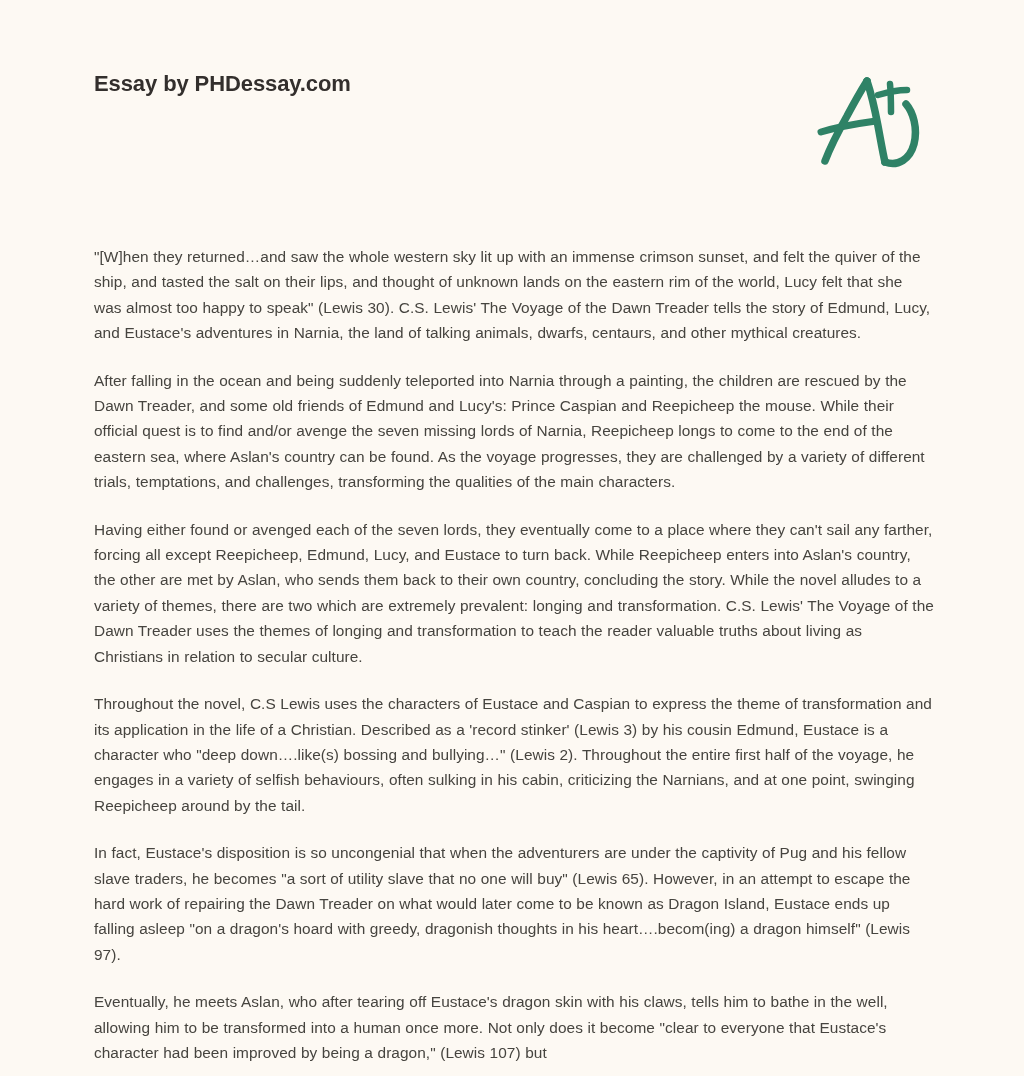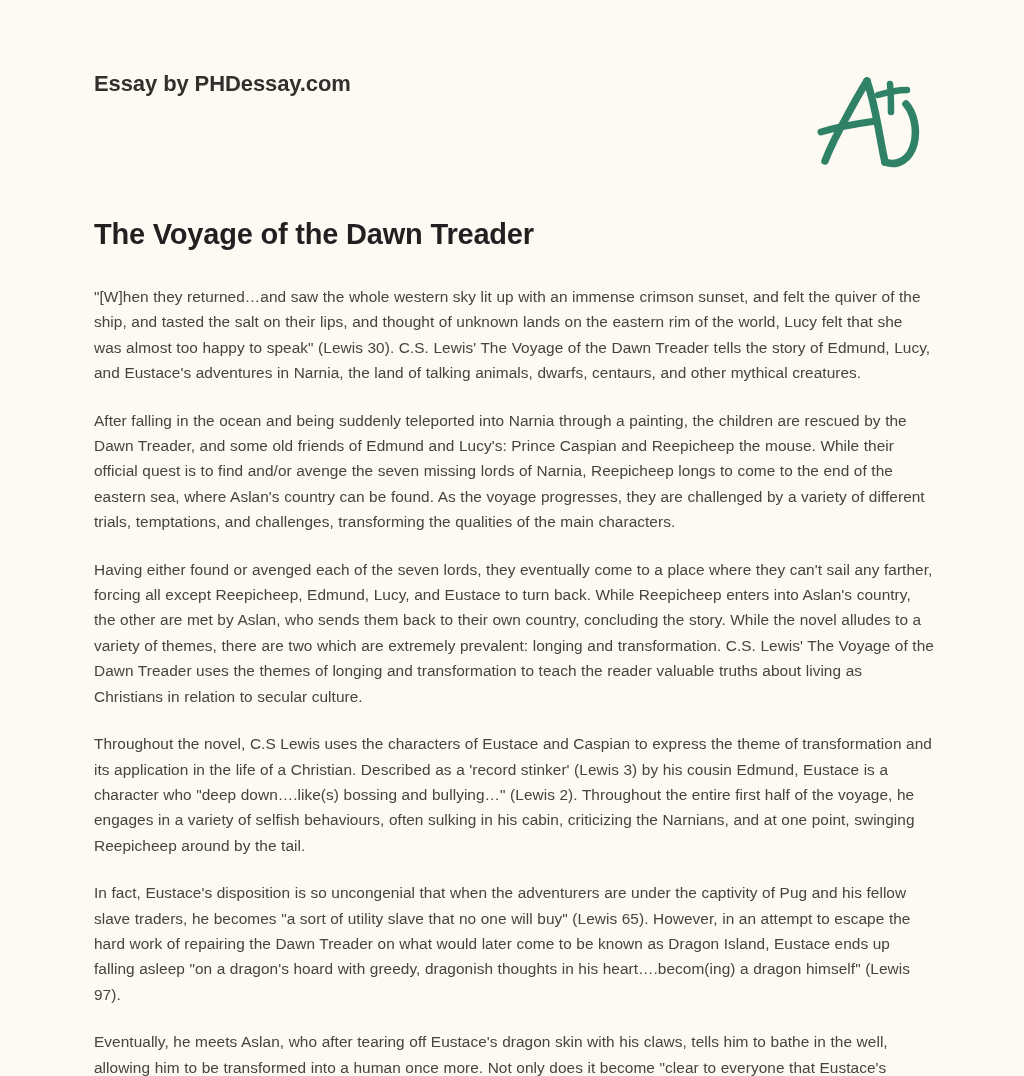--- a/index.html
+++ b/index.html
@@ -144,21 +144,20 @@
 
           <path d="M66 33 C76 30 87 28 95 28" stroke-width="6.5"></path>
         </g>
       </svg>
     </div>
 
   </div>
 
   <div class="article">
 
-    <h1 class="doc-title">The Voyage of the Dawn Treader</h1>
 
     <div class="body-copy">
       <p>"[W]hen they returned…and saw the whole western sky lit up with an immense crimson sunset, and felt the quiver of the ship, and tasted the salt on their lips, and thought of unknown lands on the eastern rim of the world, Lucy felt that she was almost too happy to speak" (Lewis 30). C.S. Lewis' The Voyage of the Dawn Treader tells the story of Edmund, Lucy, and Eustace's adventures in Narnia, the land of talking animals, dwarfs, centaurs, and other mythical creatures.</p>
       <p>After falling in the ocean and being suddenly teleported into Narnia through a painting, the children are rescued by the Dawn Treader, and some old friends of Edmund and Lucy's: Prince Caspian and Reepicheep the mouse. While their official quest is to find and/or avenge the seven missing lords of Narnia, Reepicheep longs to come to the end of the eastern sea, where Aslan's country can be found. As the voyage progresses, they are challenged by a variety of different trials, temptations, and challenges, transforming the qualities of the main characters.</p>
       <p>Having either found or avenged each of the seven lords, they eventually come to a place where they can't sail any farther, forcing all except Reepicheep, Edmund, Lucy, and Eustace to turn back. While Reepicheep enters into Aslan's country, the other are met by Aslan, who sends them back to their own country, concluding the story. While the novel alludes to a variety of themes, there are two which are extremely prevalent: longing and transformation. C.S. Lewis' The Voyage of the Dawn Treader uses the themes of longing and transformation to teach the reader valuable truths about living as Christians in relation to secular culture.</p>
       <p>Throughout the novel, C.S Lewis uses the characters of Eustace and Caspian to express the theme of transformation and its application in the life of a Christian. Described as a 'record stinker' (Lewis 3) by his cousin Edmund, Eustace is a character who "deep down….like(s) bossing and bullying…" (Lewis 2). Throughout the entire first half of the voyage, he engages in a variety of selfish behaviours, often sulking in his cabin, criticizing the Narnians, and at one point, swinging Reepicheep around by the tail.</p>
       <p>In fact, Eustace's disposition is so uncongenial that when the adventurers are under the captivity of Pug and his fellow slave traders, he becomes "a sort of utility slave that no one will buy" (Lewis 65). However, in an attempt to escape the hard work of repairing the Dawn Treader on what would later come to be known as Dragon Island, Eustace ends up falling asleep "on a dragon's hoard with greedy, dragonish thoughts in his heart….becom(ing) a dragon himself" (Lewis 97).</p>
       <p>Eventually, he meets Aslan, who after tearing off Eustace's dragon skin with his claws, tells him to bathe in the well, allowing him to be transformed into a human once more. Not only does it become "clear to everyone that Eustace's character had been improved by being a dragon," (Lewis 107) but</p>
     </div>
 

